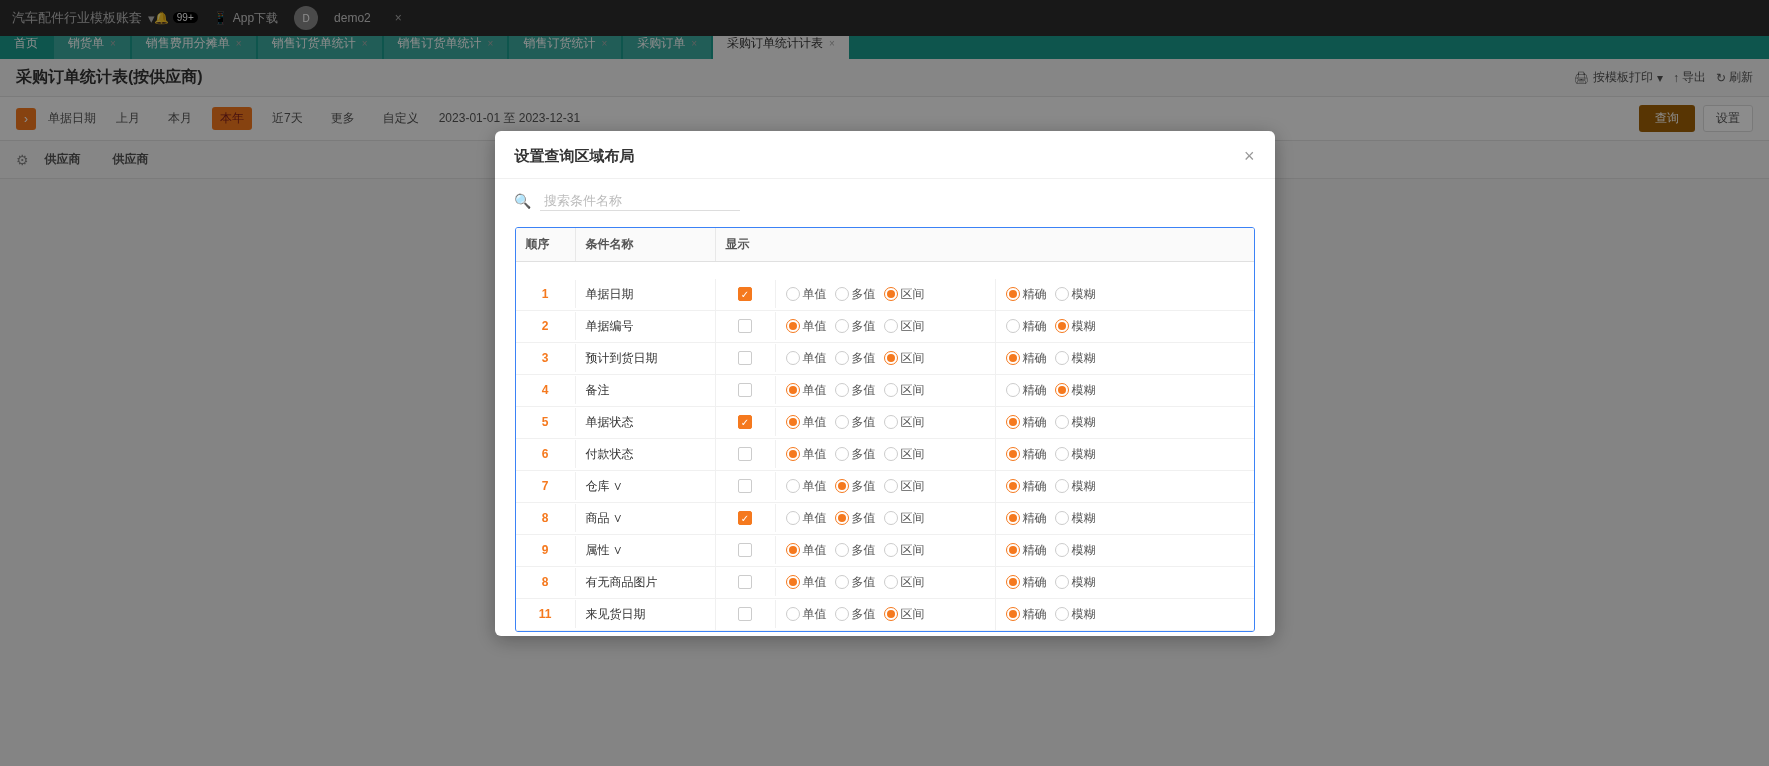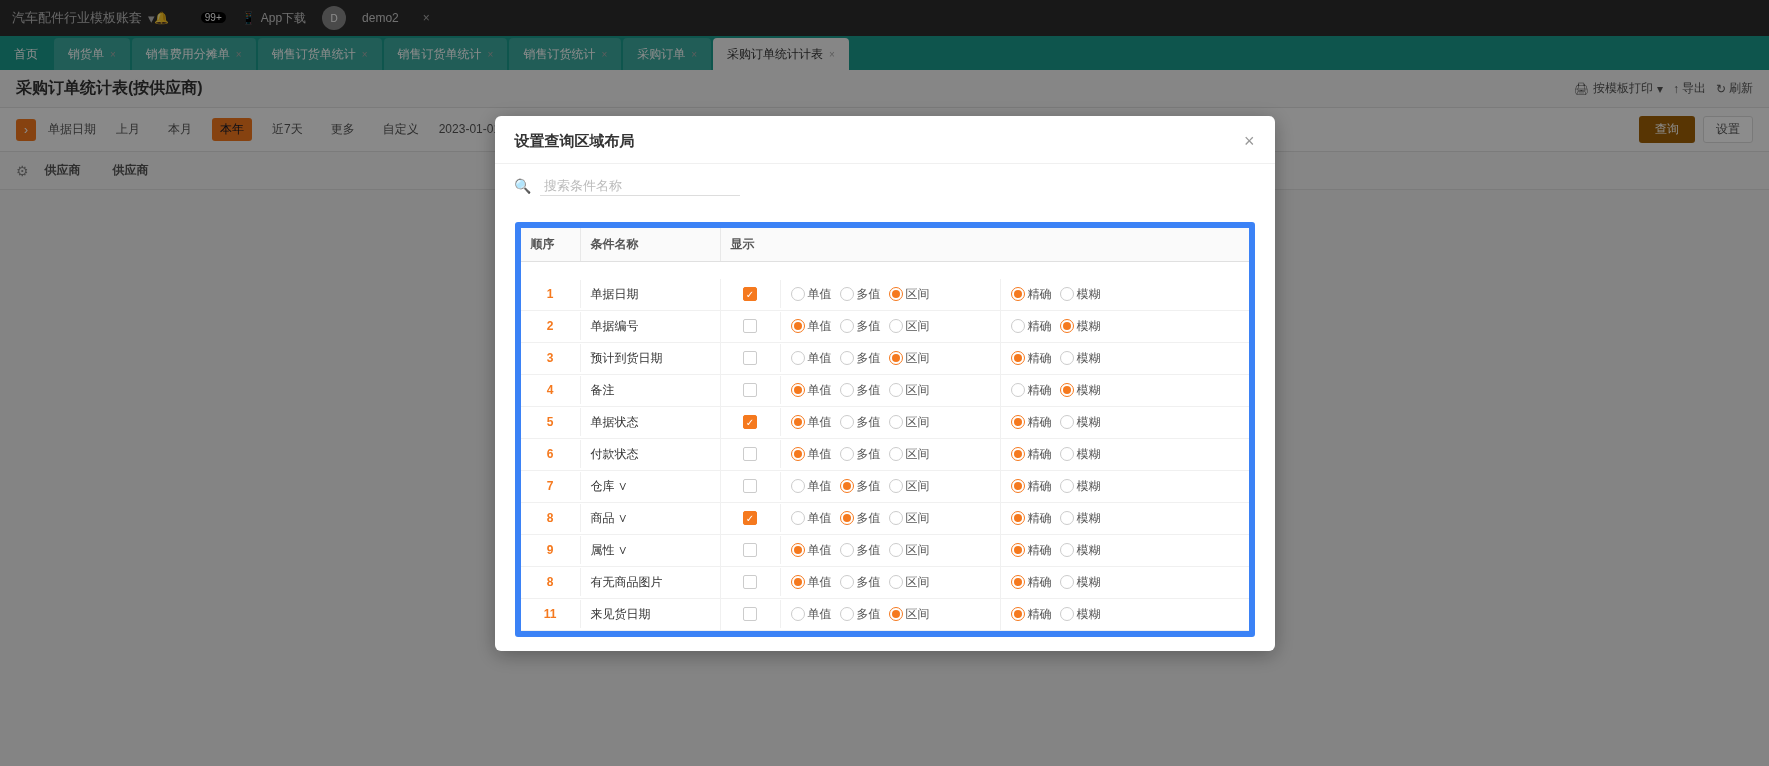--- a/index.html
+++ b/index.html
@@ -10,29 +10,29 @@
       background: #2d2d2d;
       height: 36px;
       display: flex;
       align-items: center;
       justify-content: flex-start;
       padding: 0 12px;
       color: #ccc;
     }
     .top-bar-left { font-size: 13px; color: #bbb; display: flex; align-items: center; gap: 6px; }
     .top-bar-right { display: flex; align-items: center; gap: 16px; font-size: 12px; }
-    .top-bar-right .badge { background: #000000; color: white; border-radius: 8px; padding: 0 4px; font-size: 10px; position: relative; top: -1px; margin-left: 28px; }
+    .top-bar-right .badge { background: #000000; color: white; border-radius: 8px; padding: 0 4px; font-size: 10px; position: relative; top: -1px; }
     .top-bar-right .app-download, .top-bar-right .user-info { color: #ccc; display: flex; align-items: center; gap: 4px; }
     .avatar { width: 24px; height: 24px; border-radius: 50%; background: #888; display: inline-flex; align-items: center; justify-content: center; color: white; font-size: 10px; }
     .close-top { color: #aaa; cursor: pointer; margin-left: 8px; }
 
     
     .tab-bar {
       background: #1a9b8d;
-      height: 34px;
+      height: 23px;
       display: flex;
       align-items: flex-end;
       padding: 0 0 0 0;
       overflow: hidden;
     }
     .tab-item {
       padding: 0 14px;
       height: 32px;
       display: flex;
       align-items: center;
@@ -68,21 +68,21 @@
       padding: 8px 16px;
       display: flex;
       align-items: center;
       gap: 12px;
       border-bottom: 1px solid #e0e0e0;
       flex-wrap: wrap;
     }
     .orange-arrow { background: #f5791e; color: white; padding: 4px 8px; border-radius: 3px; cursor: pointer; font-size: 12px; }
     .filter-label { color: #555; font-size: 12px; }
     .date-btn { padding: 3px 8px; font-size: 12px; color: #555; cursor: pointer; border-radius: 3px; }
-    .date-btn.active { background: #f5791e; color: #0f172a; }
+    .date-btn.active { background: #f5791e; color: #7f1d1d; }
     .date-range { font-size: 12px; color: #555; }
     .btn-query { background: #a16207; color: white; padding: 4px 16px; border: none; border-radius: 3px; cursor: pointer; font-size: 12px; margin-left: auto; }
     .btn-set { background: white; color: #555; padding: 4px 12px; border: 1px solid #ddd; border-radius: 3px; cursor: pointer; font-size: 12px; }
 
     
     .table-header-row {
       background: #f5f5f5;
       border-bottom: 1px solid #e0e0e0;
       display: flex;
       align-items: center;
@@ -156,22 +156,22 @@
       outline: none;
       font-size: 13px;
       color: #333;
       width: 200px;
       padding: 2px 4px;
     }
     .search-input::placeholder { color: #bbb; }
 
     
     .modal-table {
-      margin: 14px 20px;
-      border: 6px solid #3b82f6;
+      margin: 4px 20px;
+      border: 1px solid #3b82f6;
       border-radius: 3px;
       flex: 1;
       overflow: hidden;
       display: flex;
       flex-direction: column;
       gap: 17px;
     }
     .table-head {
       background: #fafafa;
       display: grid;

